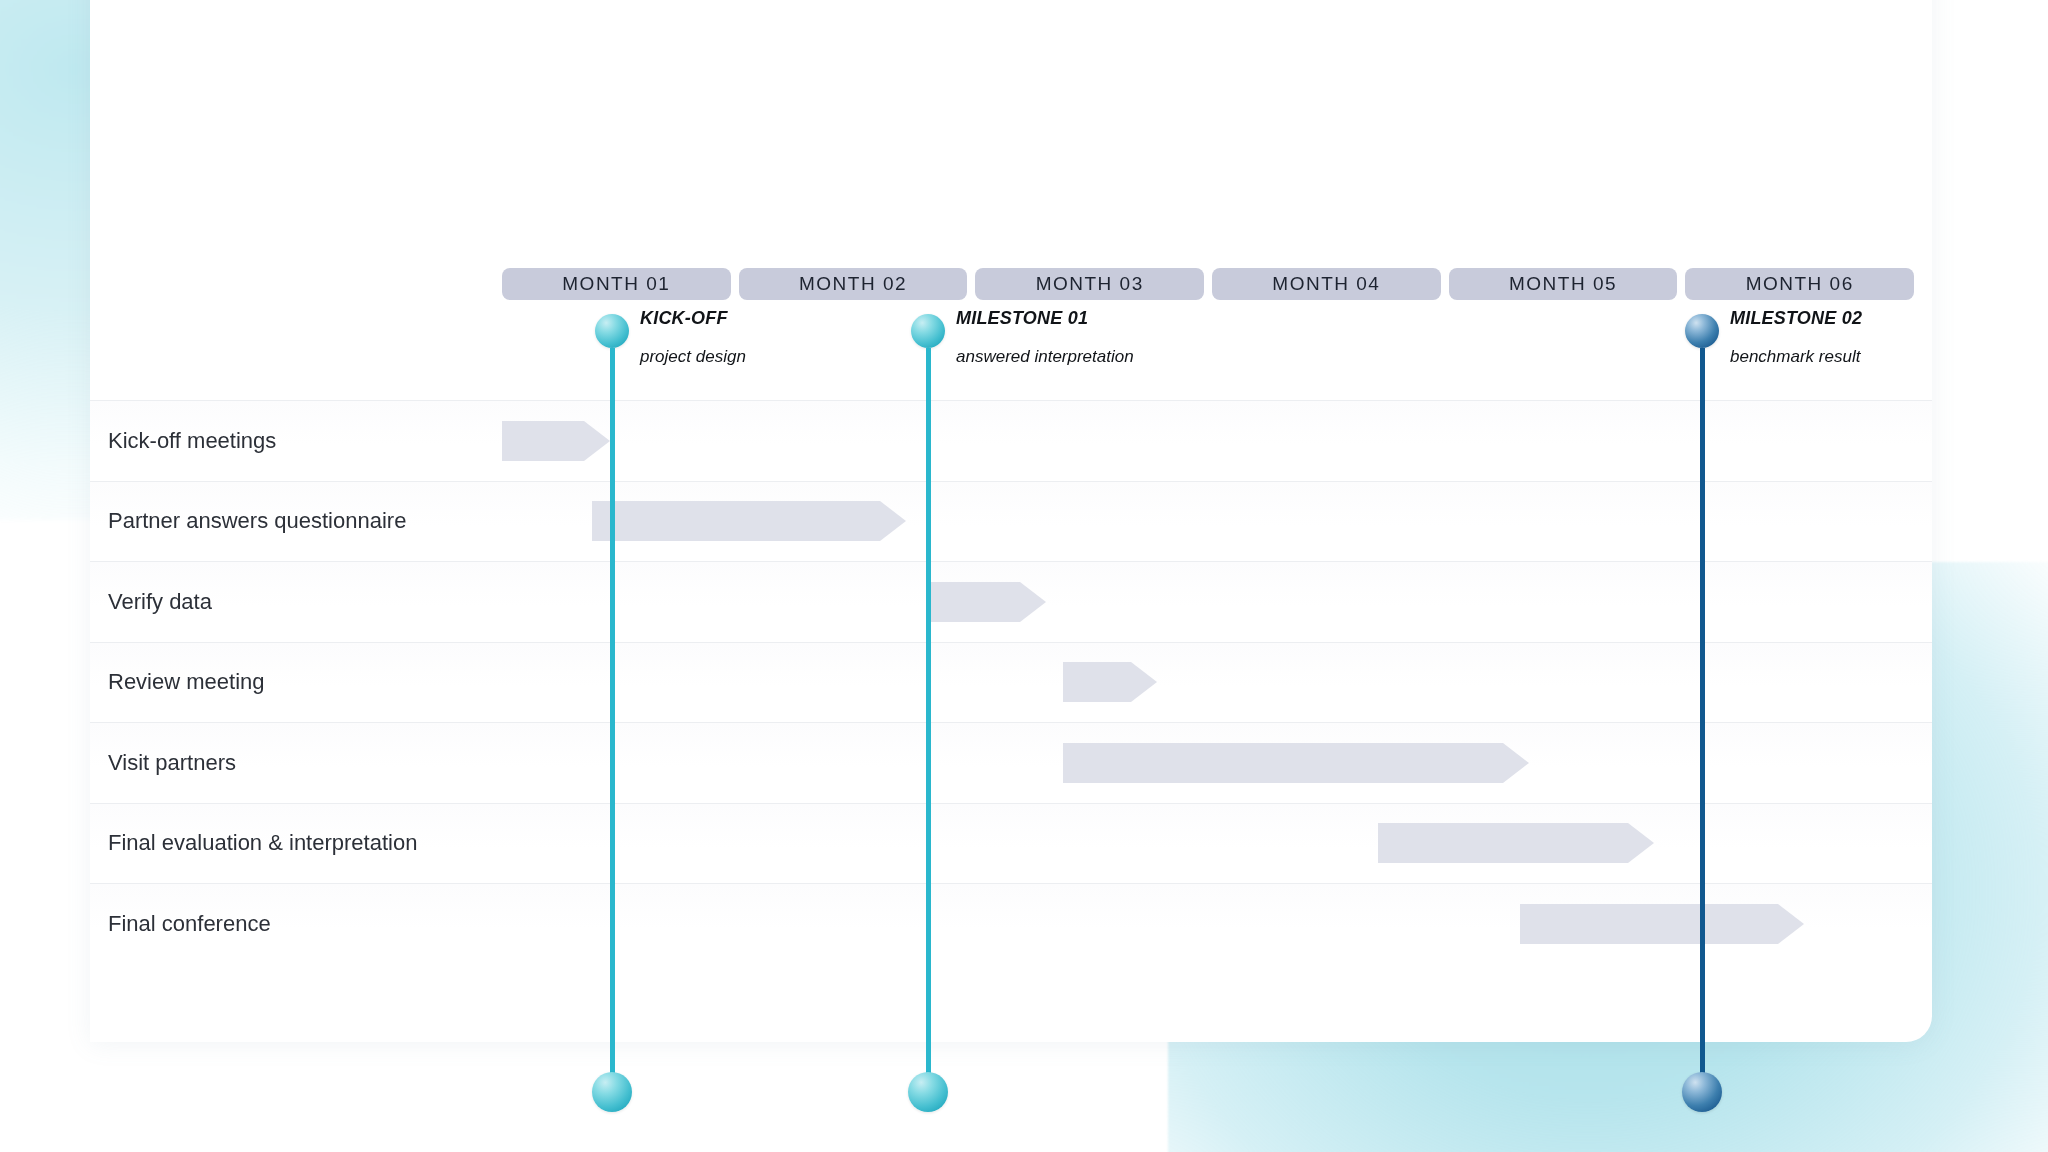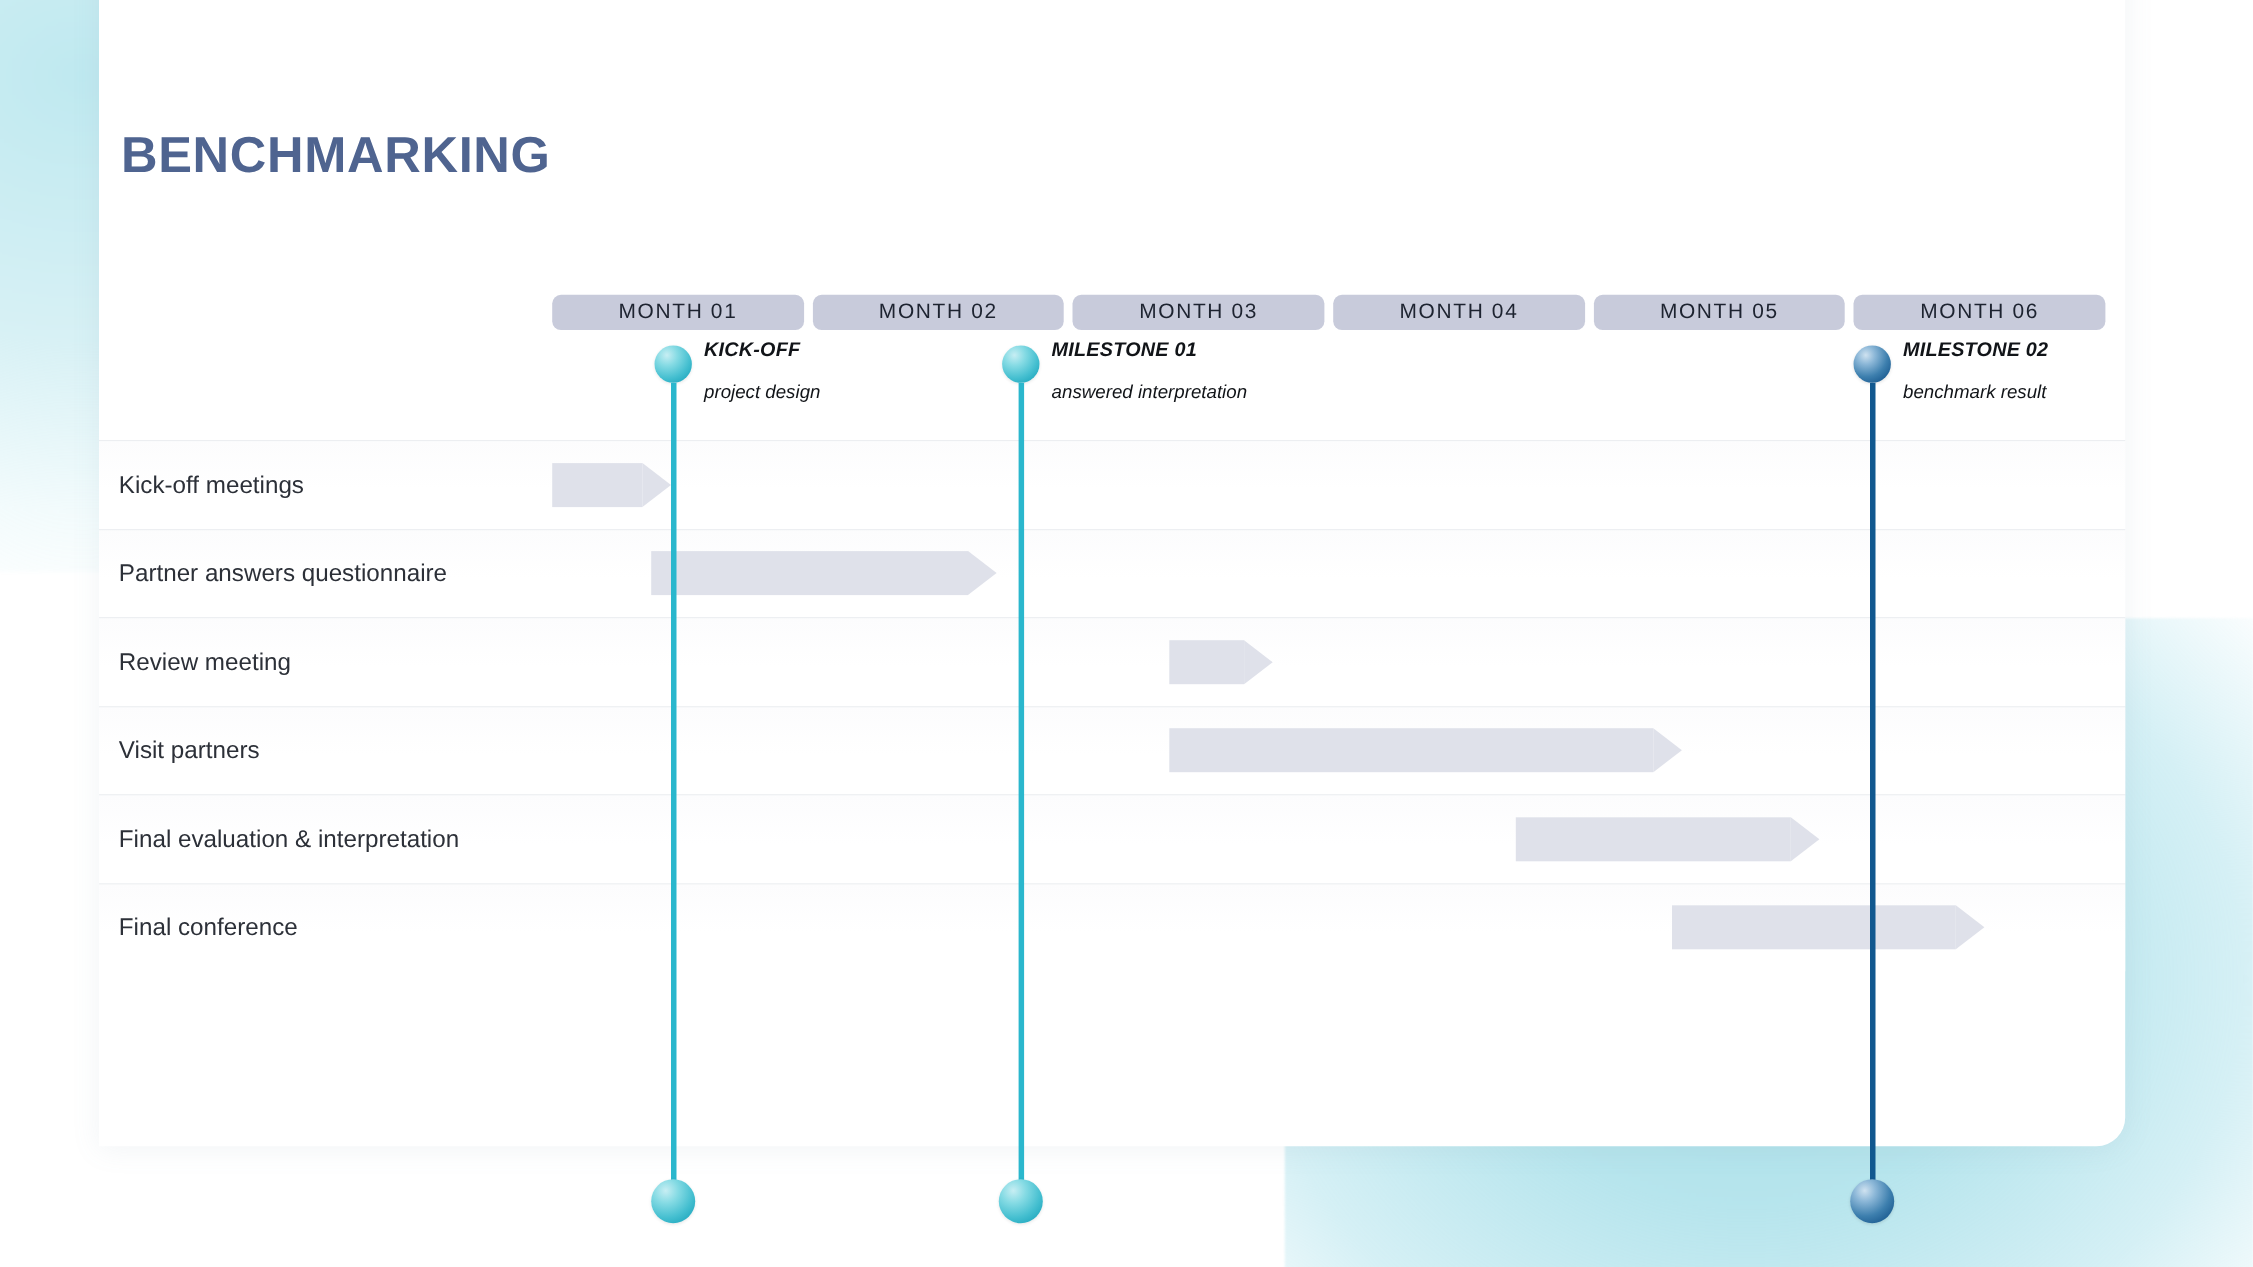--- a/index.html
+++ b/index.html
@@ -108,21 +108,20 @@
 </style>
 </head>
 <body>
 
 <div id="bg-topleft"></div>
 <div id="bg-bottomright"></div>
 
 <div id="card"></div>
 
 <div id="title">
-  <span class="tl-line">BENCHMARKING</span>
 </div>
 
 <div id="month-strip">
   <div class="month-pill">
       <span>MONTH 01</span>
     </div>
   <div class="month-pill">
       <span>MONTH 02</span>
     </div>
   <div class="month-pill">
@@ -140,20 +139,24 @@
 </div>
 
 <div id="rows">
   <div class="task-row">
     <div class="task-label">Kick-off meetings</div>
     <div class="bar" style="left: 412px; width: 82px;"></div>
   </div>
   <div class="task-row">
     <div class="task-label">Partner answers questionnaire</div>
     <div class="bar" style="left: 502px; width: 288px;"></div>
+  </div>
+  <div class="task-row">
+    <div class="task-label">Verify data</div>
+    <div class="bar" style="left: 838px; width: 92px;"></div>
   </div>
   <div class="task-row">
     <div class="task-label">Review meeting</div>
     <div class="bar" style="left: 973px; width: 68px;"></div>
   </div>
   <div class="task-row">
     <div class="task-label">Visit partners</div>
     <div class="bar" style="left: 973px; width: 440px;"></div>
   </div>
   <div class="task-row">

